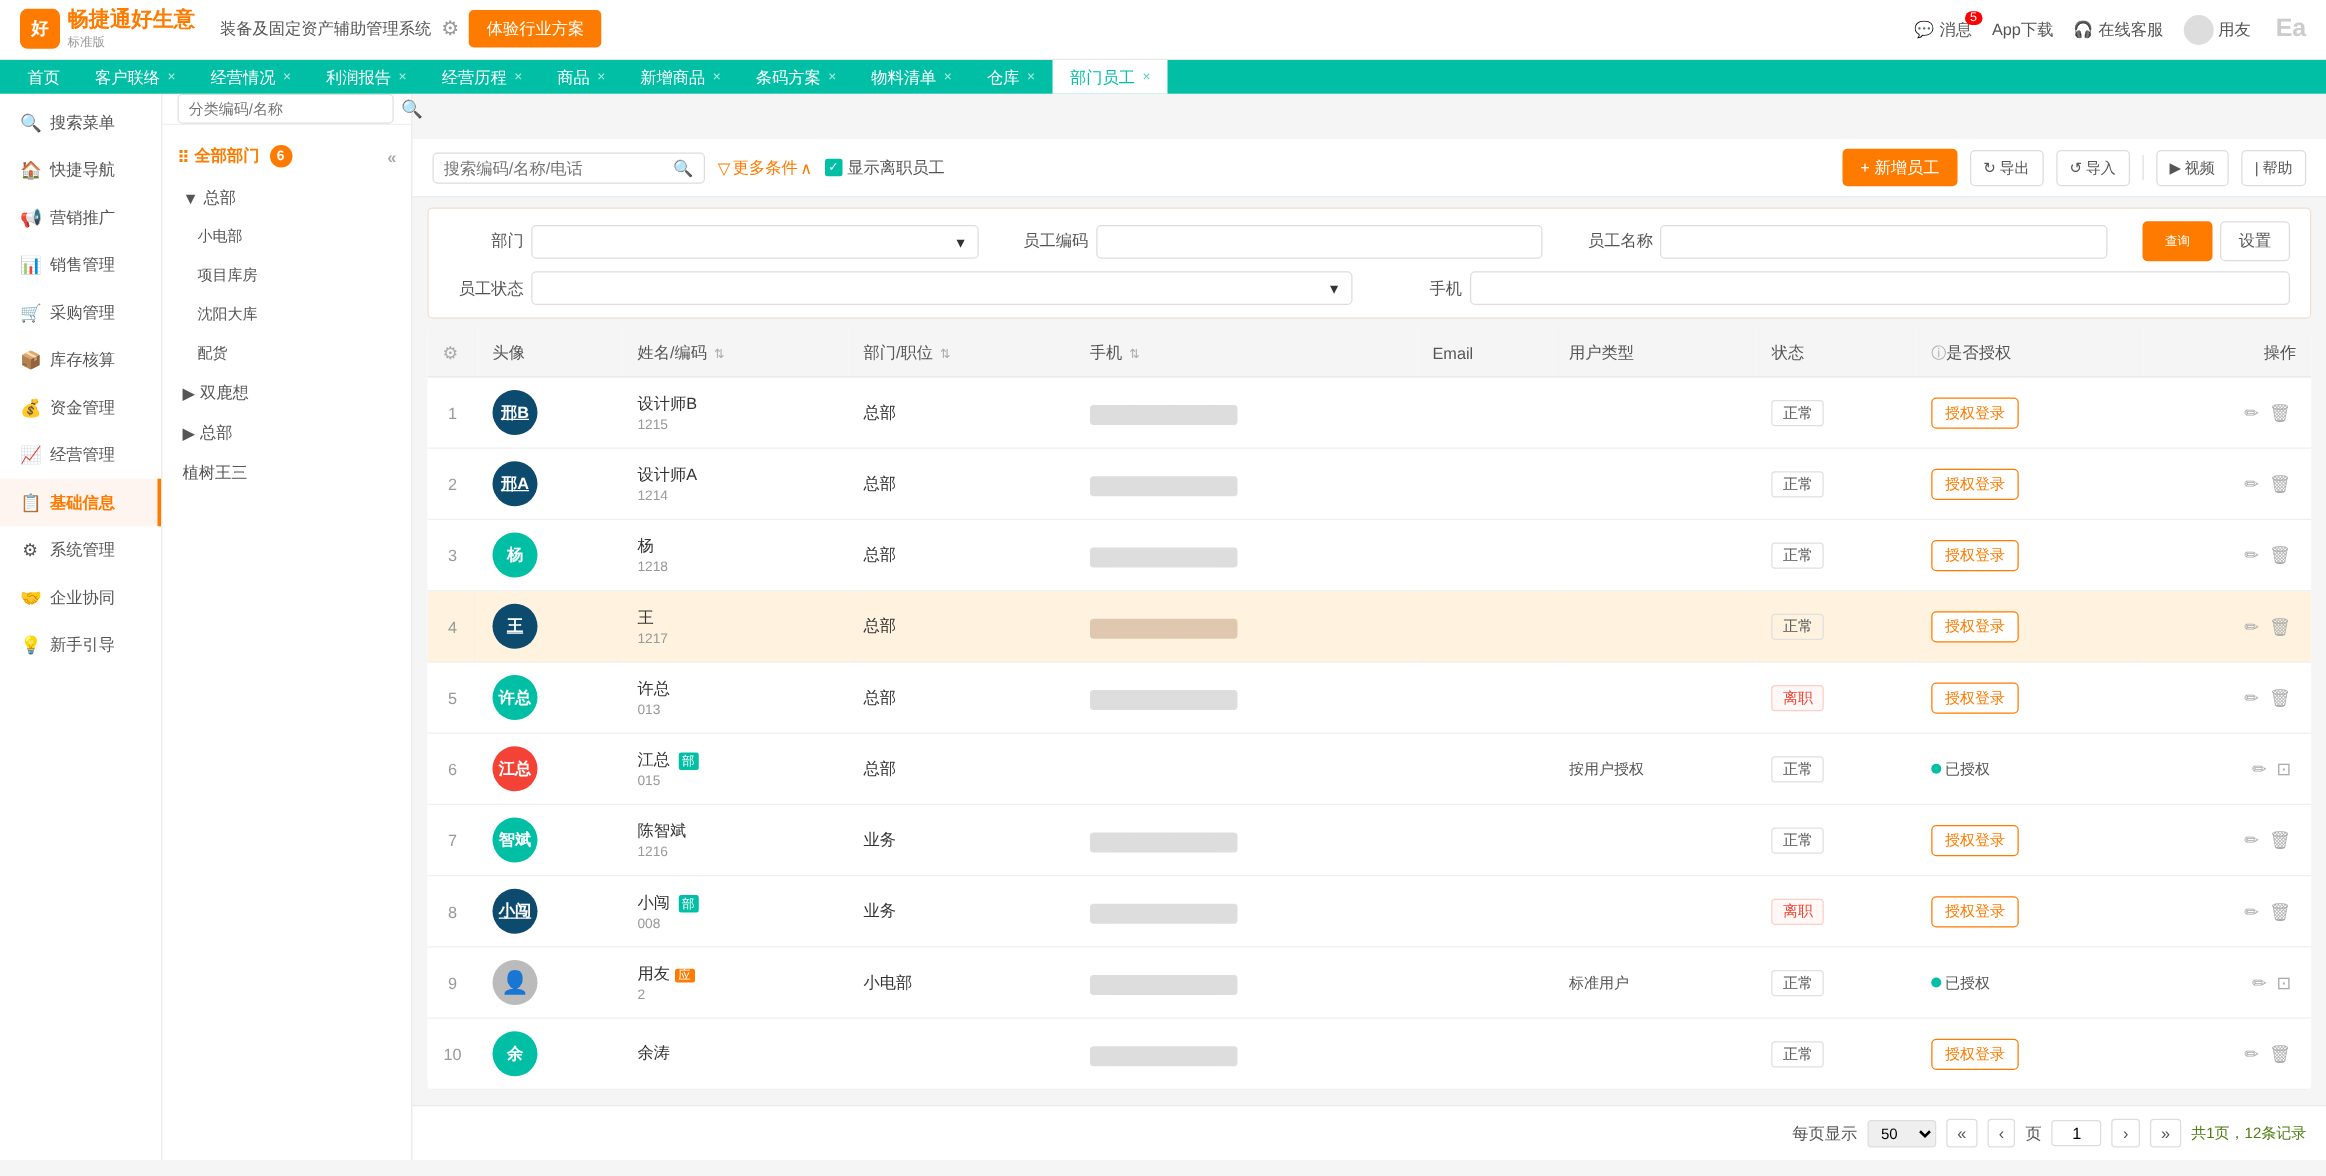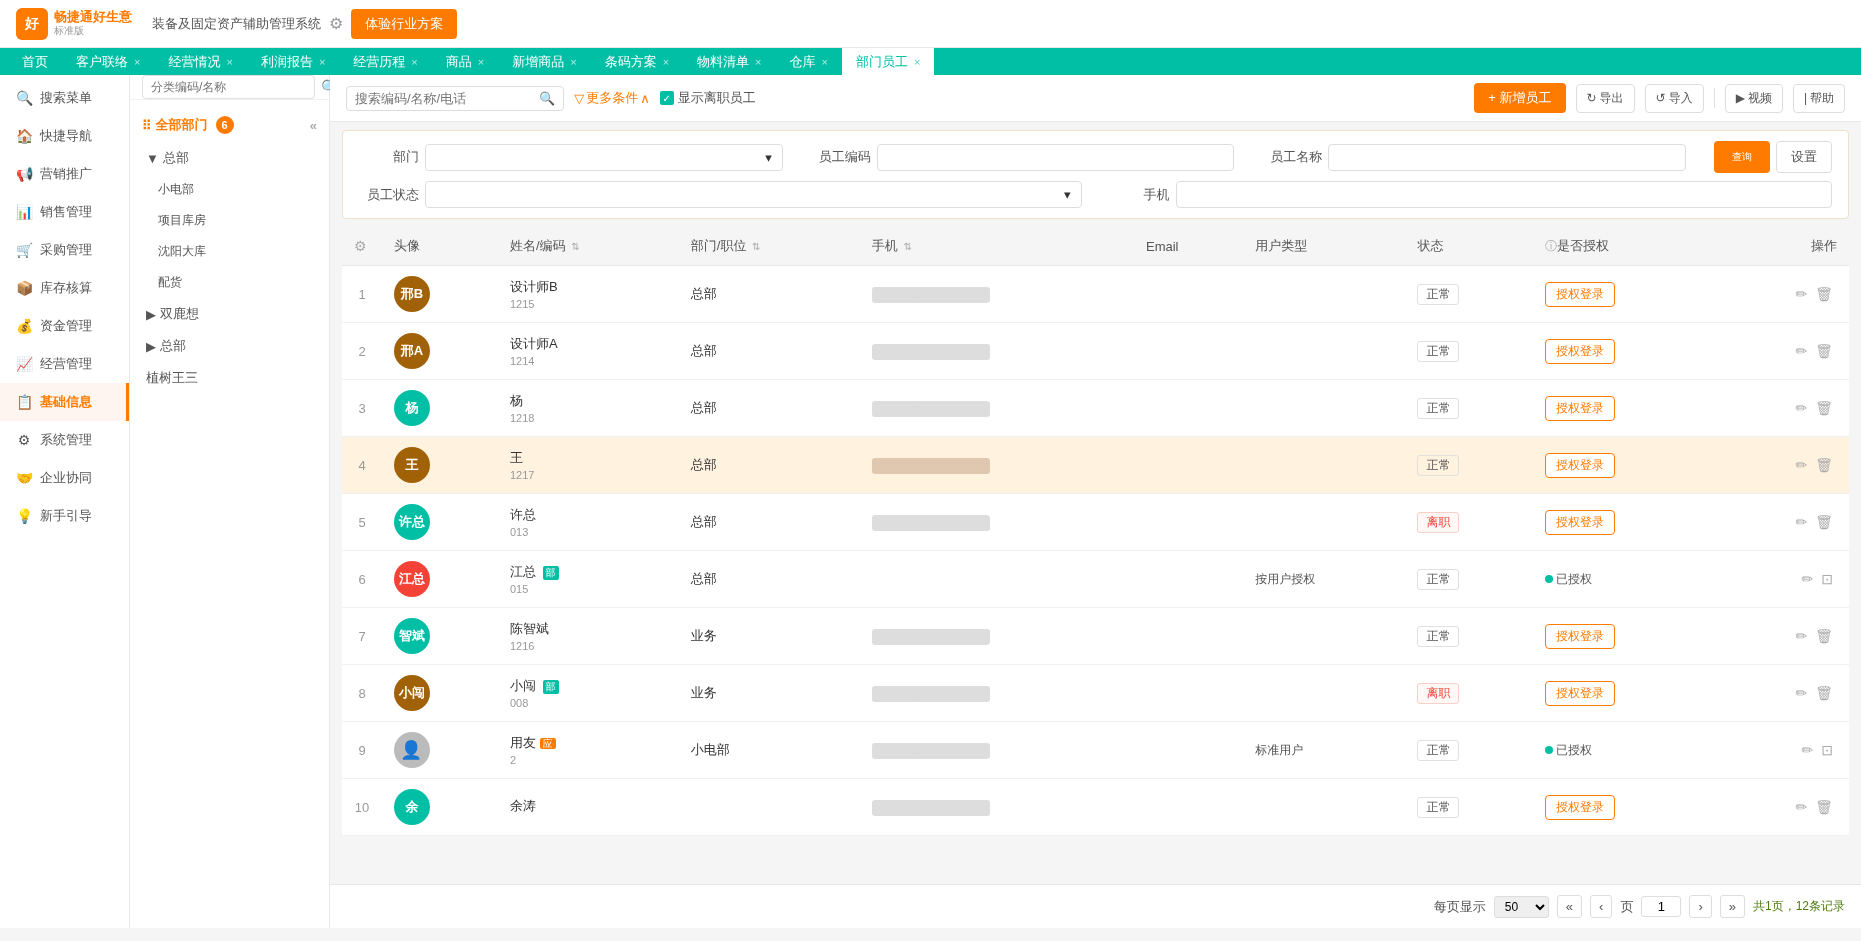--- a/index.html
+++ b/index.html
@@ -7,21 +7,21 @@
 
     
     .top-bar {
       display: flex; align-items: center; background: #fff;
       height: 48px; padding: 0 16px; border-bottom: 1px solid #e8e8e8;
       justify-content: space-between;
     }
     .top-bar-left { display: flex; align-items: center; gap: 8px; }
     .logo-area { display: flex; align-items: center; gap: 6px; }
     .logo-icon { width: 32px; height: 32px; background: #ff7b00; border-radius: 6px; display: flex; align-items: center; justify-content: center; color: #fff; font-size: 14px; font-weight: bold; }
-    .logo-text { font-size: 13px; color: #ff7b00; font-weight: bold; line-height: 1.2; }
+    .logo-text { font-size: 17px; color: #ff7b00; font-weight: bold; line-height: 1.2; }
     .logo-sub { font-size: 10px; color: #999; }
     .system-title { font-size: 13px; color: #555; margin-left: 12px; }
     .trial-btn { background: #ff7b00; color: #fff; border: none; border-radius: 4px; padding: 6px 14px; font-size: 13px; cursor: pointer; }
     .top-right { display: flex; align-items: center; gap: 16px; font-size: 13px; color: #555; }
     .msg-icon { position: relative; cursor: pointer; }
     .badge { position: absolute; top: -6px; right: -8px; background: #f00; color: #fff; border-radius: 8px; font-size: 10px; padding: 0 4px; }
     .gear-icon { cursor: pointer; color: #999; font-size: 16px; }
 
     
     .nav-bar {
@@ -60,21 +60,21 @@
     .dept-search-input { flex: 1; border: 1px solid #e0e0e0; border-radius: 4px; padding: 4px 8px; font-size: 12px; }
     .dept-search-btn { background: none; border: none; cursor: pointer; color: #999; font-size: 14px; }
     .dept-tree { padding: 8px 0; flex: 1; overflow-y: auto; }
     .dept-all { display: flex; align-items: center; padding: 8px 12px; color: #ff7b00; font-weight: bold; font-size: 13px; gap: 4px; cursor: pointer; }
     .dept-collapse-btn { margin-left: auto; color: #aaa; cursor: pointer; }
     .dept-group { font-size: 13px; color: #333; }
     .dept-group-item { padding: 7px 12px 7px 16px; cursor: pointer; display: flex; align-items: center; gap: 4px; color: #555; }
     .dept-sub-item { padding: 7px 12px 7px 28px; cursor: pointer; color: #555; font-size: 12px; }
 
     
-    .employee-main { flex: 1; display: flex; flex-direction: column; overflow: hidden; }
+    .employee-main { flex: 1; display: flex; flex-direction: column; overflow: hidden; margin-top: 36px; }
 
     
     .search-bar { background: #fff; padding: 8px 16px; display: flex; align-items: center; gap: 10px; border-bottom: 1px solid #e8e8e8; }
     .search-input-wrap { display: flex; align-items: center; border: 1px solid #ddd; border-radius: 4px; padding: 4px 8px; gap: 4px; }
     .search-input-wrap input { border: none; outline: none; font-size: 13px; width: 180px; }
     .more-conditions { color: #ff7b00; cursor: pointer; font-size: 13px; display: flex; align-items: center; gap: 2px; }
     .show-resigned { display: flex; align-items: center; gap: 4px; cursor: pointer; font-size: 13px; color: #555; }
     .checkbox-blue { width: 14px; height: 14px; background: #00bfa5; border-radius: 2px; display: inline-flex; align-items: center; justify-content: center; color: #fff; font-size: 10px; }
     .bar-spacer { flex: 1; }
     .add-btn { background: #ff7b00; color: #fff; border: none; border-radius: 4px; padding: 6px 14px; font-size: 13px; cursor: pointer; display: flex; align-items: center; gap: 4px; }
@@ -93,21 +93,21 @@
     .reset-btn { border: 1px solid #ddd; background: #fff; border-radius: 4px; padding: 6px 14px; cursor: pointer; font-size: 13px; color: #555; }
 
     
     .table-container { flex: 1; overflow-y: auto; padding: 0 12px; }
     table { width: 100%; border-collapse: collapse; background: #fff; border-radius: 4px; overflow: hidden; }
     thead tr { background: #f5f5f5; }
     th { padding: 10px 12px; text-align: left; font-weight: normal; color: #555; font-size: 13px; border-bottom: 1px solid #e8e8e8; white-space: nowrap; }
     td { padding: 10px 12px; border-bottom: 1px solid #f0f0f0; font-size: 13px; color: #333; vertical-align: middle; }
     tr.highlighted td { background: #fff3e0; }
     .avatar { width: 36px; height: 36px; border-radius: 50%; display: flex; align-items: center; justify-content: center; color: #fff; font-size: 13px; font-weight: bold; }
-    .av-orange { background: #a16207; }
+    .av-orange { background: #0c4a6e; text-decoration: underline; }
     .av-teal { background: #00bfa5; }
     .av-red { background: #f44336; }
     .av-gray { background: #bbb; }
     .name-code { display: flex; flex-direction: column; gap: 2px; }
     .emp-name { font-size: 13px; color: #333; }
     .emp-code { font-size: 11px; color: #999; }
     .status-normal { display: inline-block; border: 1px solid #e0e0e0; border-radius: 3px; padding: 1px 8px; color: #555; font-size: 12px; }
     .status-resigned { display: inline-block; border: 1px solid #f8d0c8; border-radius: 3px; padding: 1px 8px; color: #f44336; font-size: 12px; background: #fff8f7; }
     .auth-btn { border: 1px solid #ff7b00; color: #ff7b00; background: #fff; border-radius: 4px; padding: 3px 10px; font-size: 12px; cursor: pointer; }
     .auth-granted { color: #555; font-size: 12px; display: flex; align-items: center; gap: 3px; }
@@ -135,20 +135,33 @@
     <div class="logo-area">
       <div class="logo-icon">好</div>
       <div>
         <div class="logo-text">畅捷通好生意</div>
         <div class="logo-sub">标准版</div>
       </div>
     </div>
     <span class="system-title">装备及固定资产辅助管理系统</span>
     <span class="gear-icon">⚙</span>
     <button class="trial-btn">体验行业方案</button>
+  </div>
+  <div class="top-right">
+    <div class="msg-icon">
+      💬 <span>消息</span>
+      <span class="badge">5</span>
+    </div>
+    <span style="cursor:pointer;">App下载</span>
+    <span style="cursor:pointer;">🎧 <span>在线客服</span></span>
+    <span style="cursor:pointer; display:flex; align-items:center; gap:4px;">
+      <span style="width:24px;height:24px;border-radius:50%;background:#ddd;display:inline-block;"></span>
+      <span>用友</span>
+    </span>
+    <span style="font-size:20px;font-weight:bold;color:#ccc;margin-left:4px;">Ea</span>
   </div>
 </div>
 
 <div class="nav-bar">
   <div class="nav-item">首页</div>
   <div class="nav-item">客户联络 <span class="close-x">×</span></div>
   <div class="nav-item">经营情况 <span class="close-x">×</span></div>
   <div class="nav-item">利润报告 <span class="close-x">×</span></div>
   <div class="nav-item">经营历程 <span class="close-x">×</span></div>
   <div class="nav-item">商品 <span class="close-x">×</span></div>

